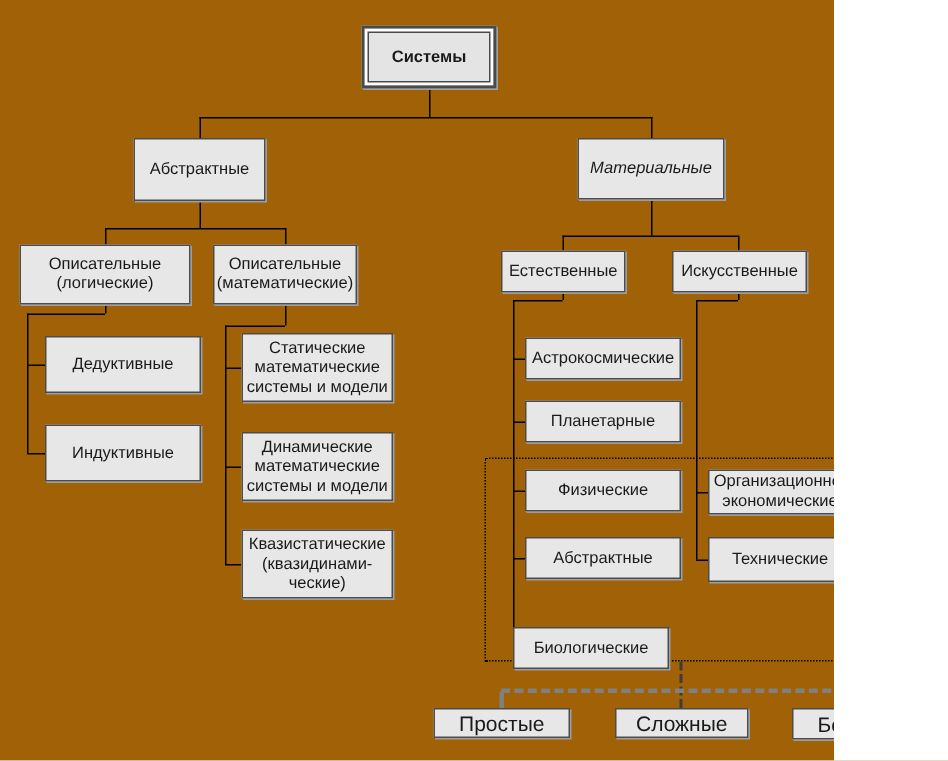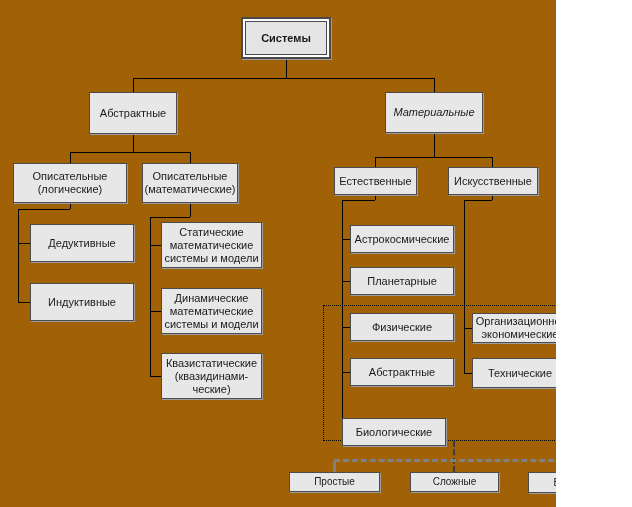--- a/index.html
+++ b/index.html
@@ -15,21 +15,21 @@
     display:flex;align-items:center;justify-content:center;
     text-align:center;font-size:11px;line-height:13px;
     padding:1px 2px;
   }
   .root{
     border:2px solid #4a4a4a;
     background:#e4e4e4;
     box-shadow:inset 0 0 0 2px #ffffff, inset 0 0 0 3px #4a4a4a, 1px 1px 0 #9e9e9e;
     font-weight:bold;
   }
-  .small{font-size:10px;line-height:12px;}
+  .small{font-size:14px;line-height:12px;}
   .vl{position:absolute;width:1px;background:#000000;}
   .hl{position:absolute;height:1px;background:#000000;}
   .dotted-rect{
     position:absolute;left:323px;top:305px;width:260px;height:136px;
     border:1px dotted #000000;box-sizing:border-box;background:transparent;
   }
   .dash-v-center{position:absolute;left:453px;top:441px;height:31px;width:0;border-left:2px dashed #3c3c3c;}
   .dash-h{position:absolute;left:334px;top:459px;width:238px;height:0;border-top:3px dashed #808080;}
   .dash-v{position:absolute;width:0;height:11px;top:461px;border-left:3px dashed #808080;}
   

